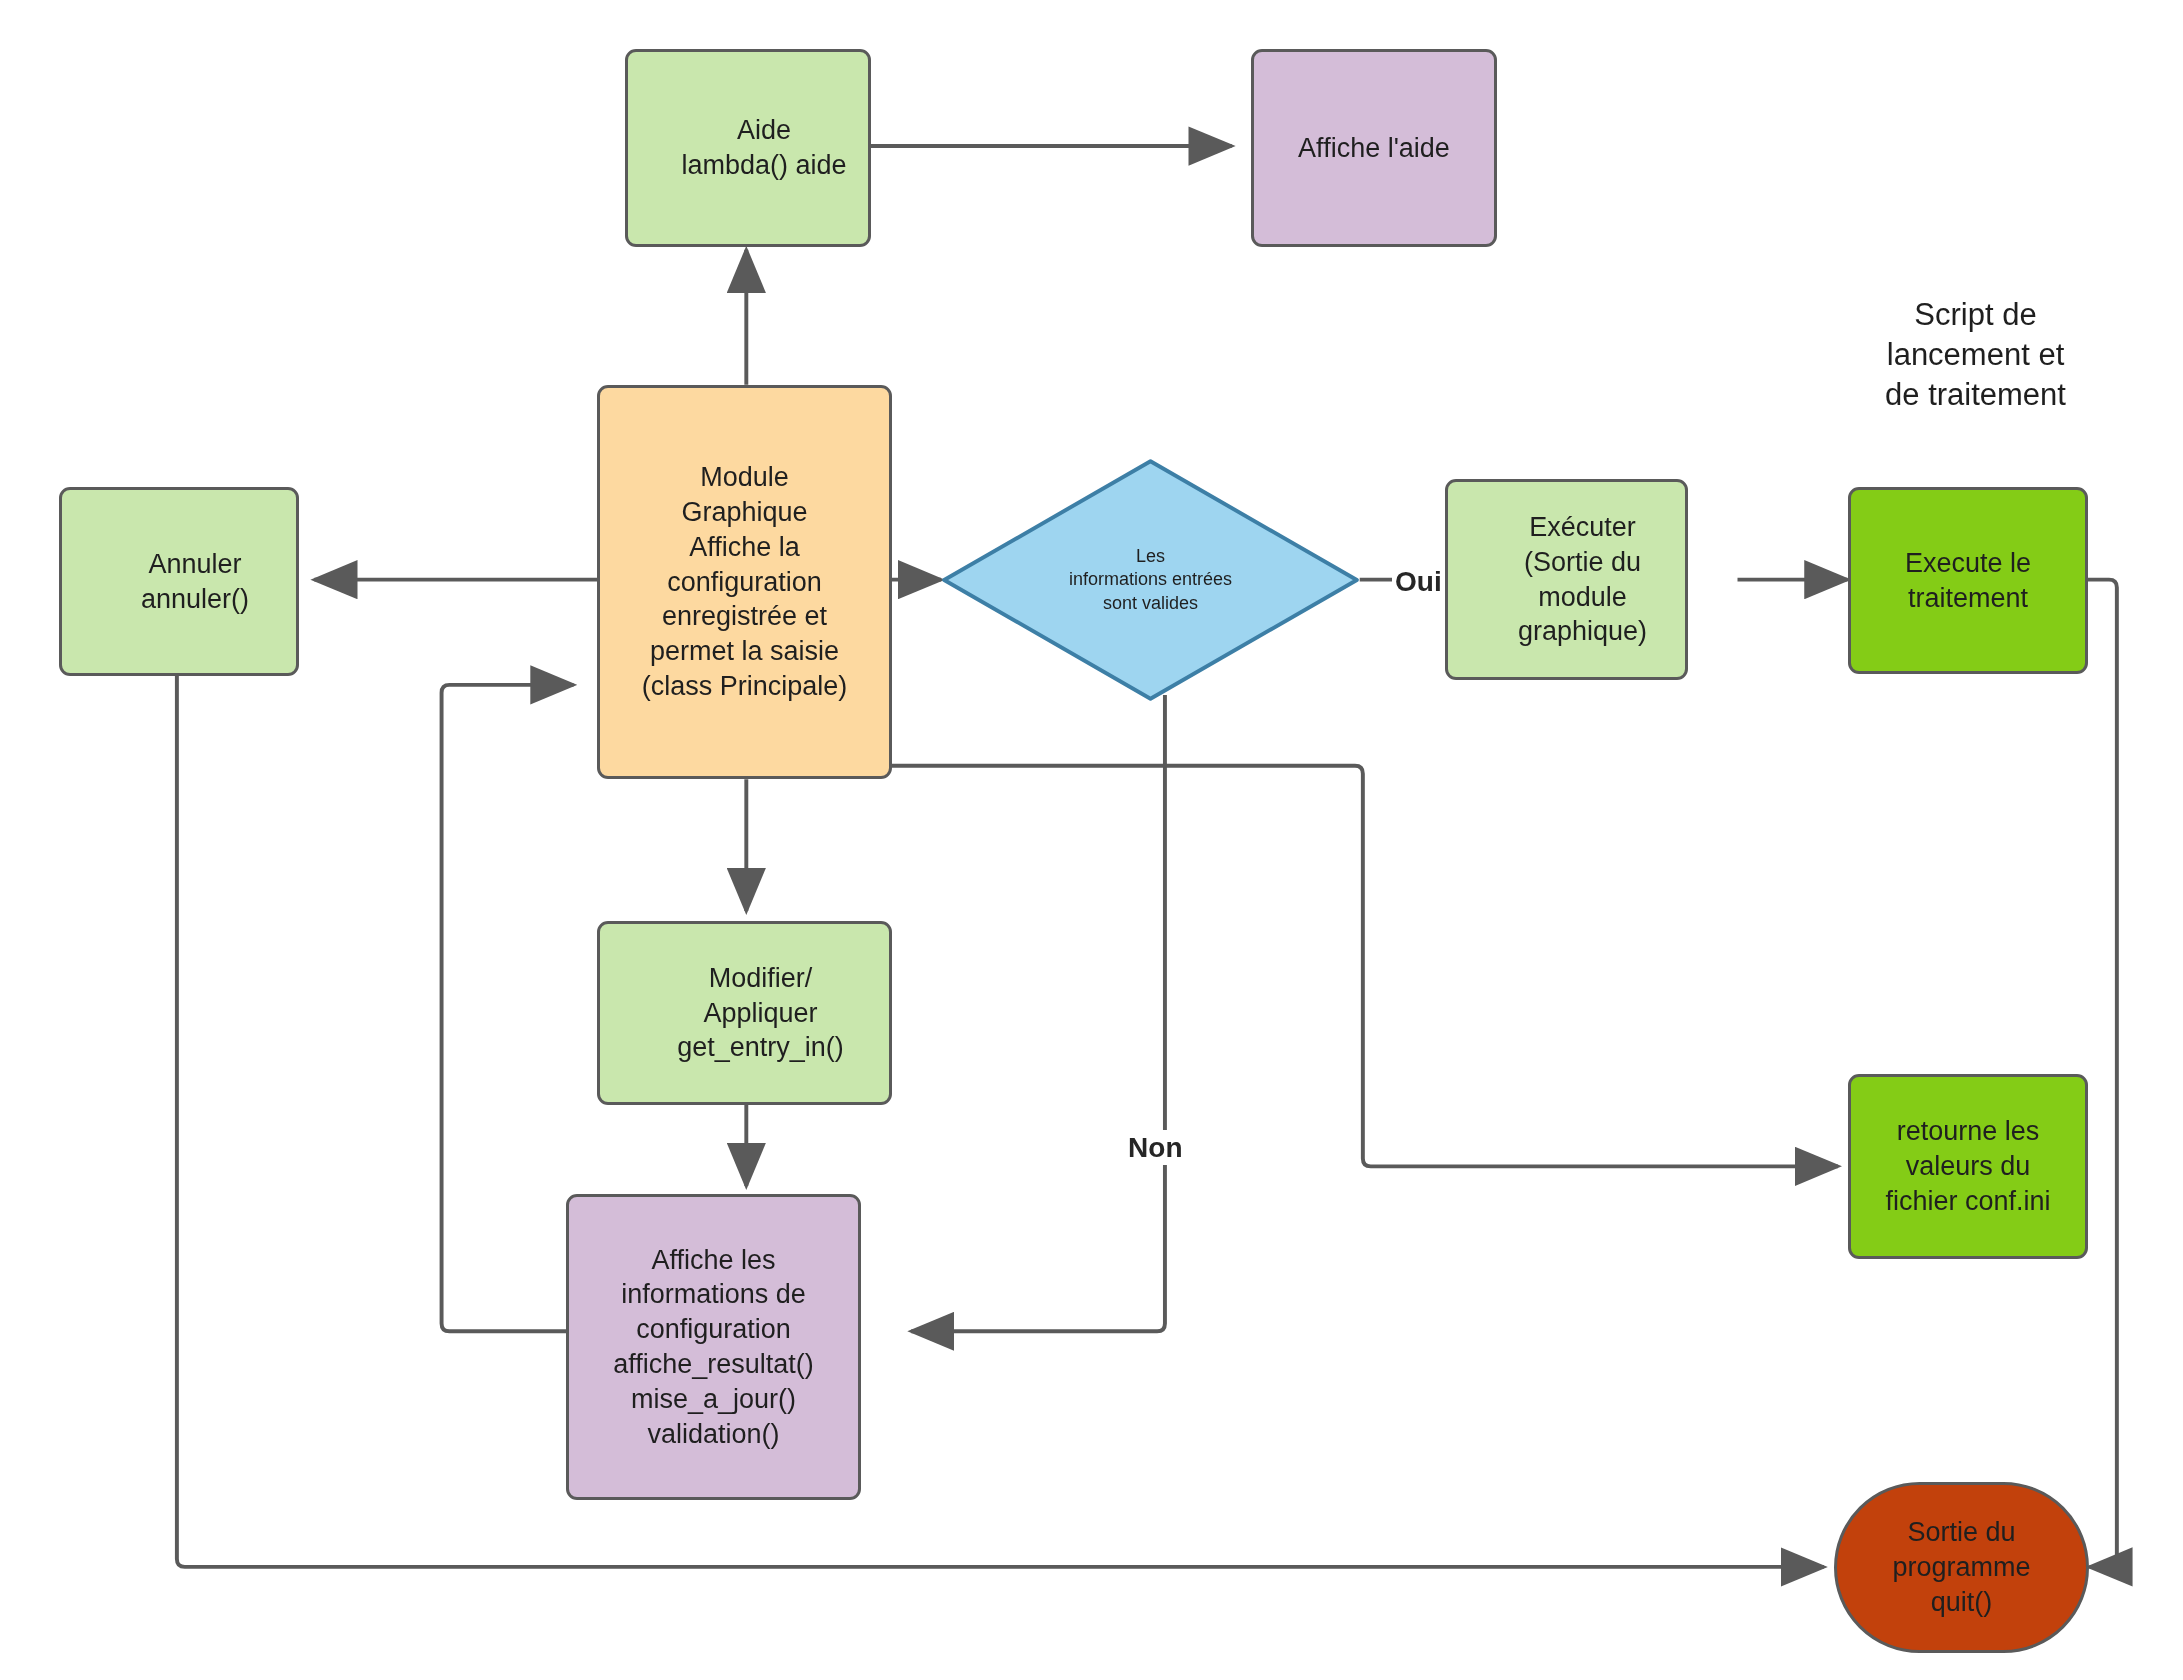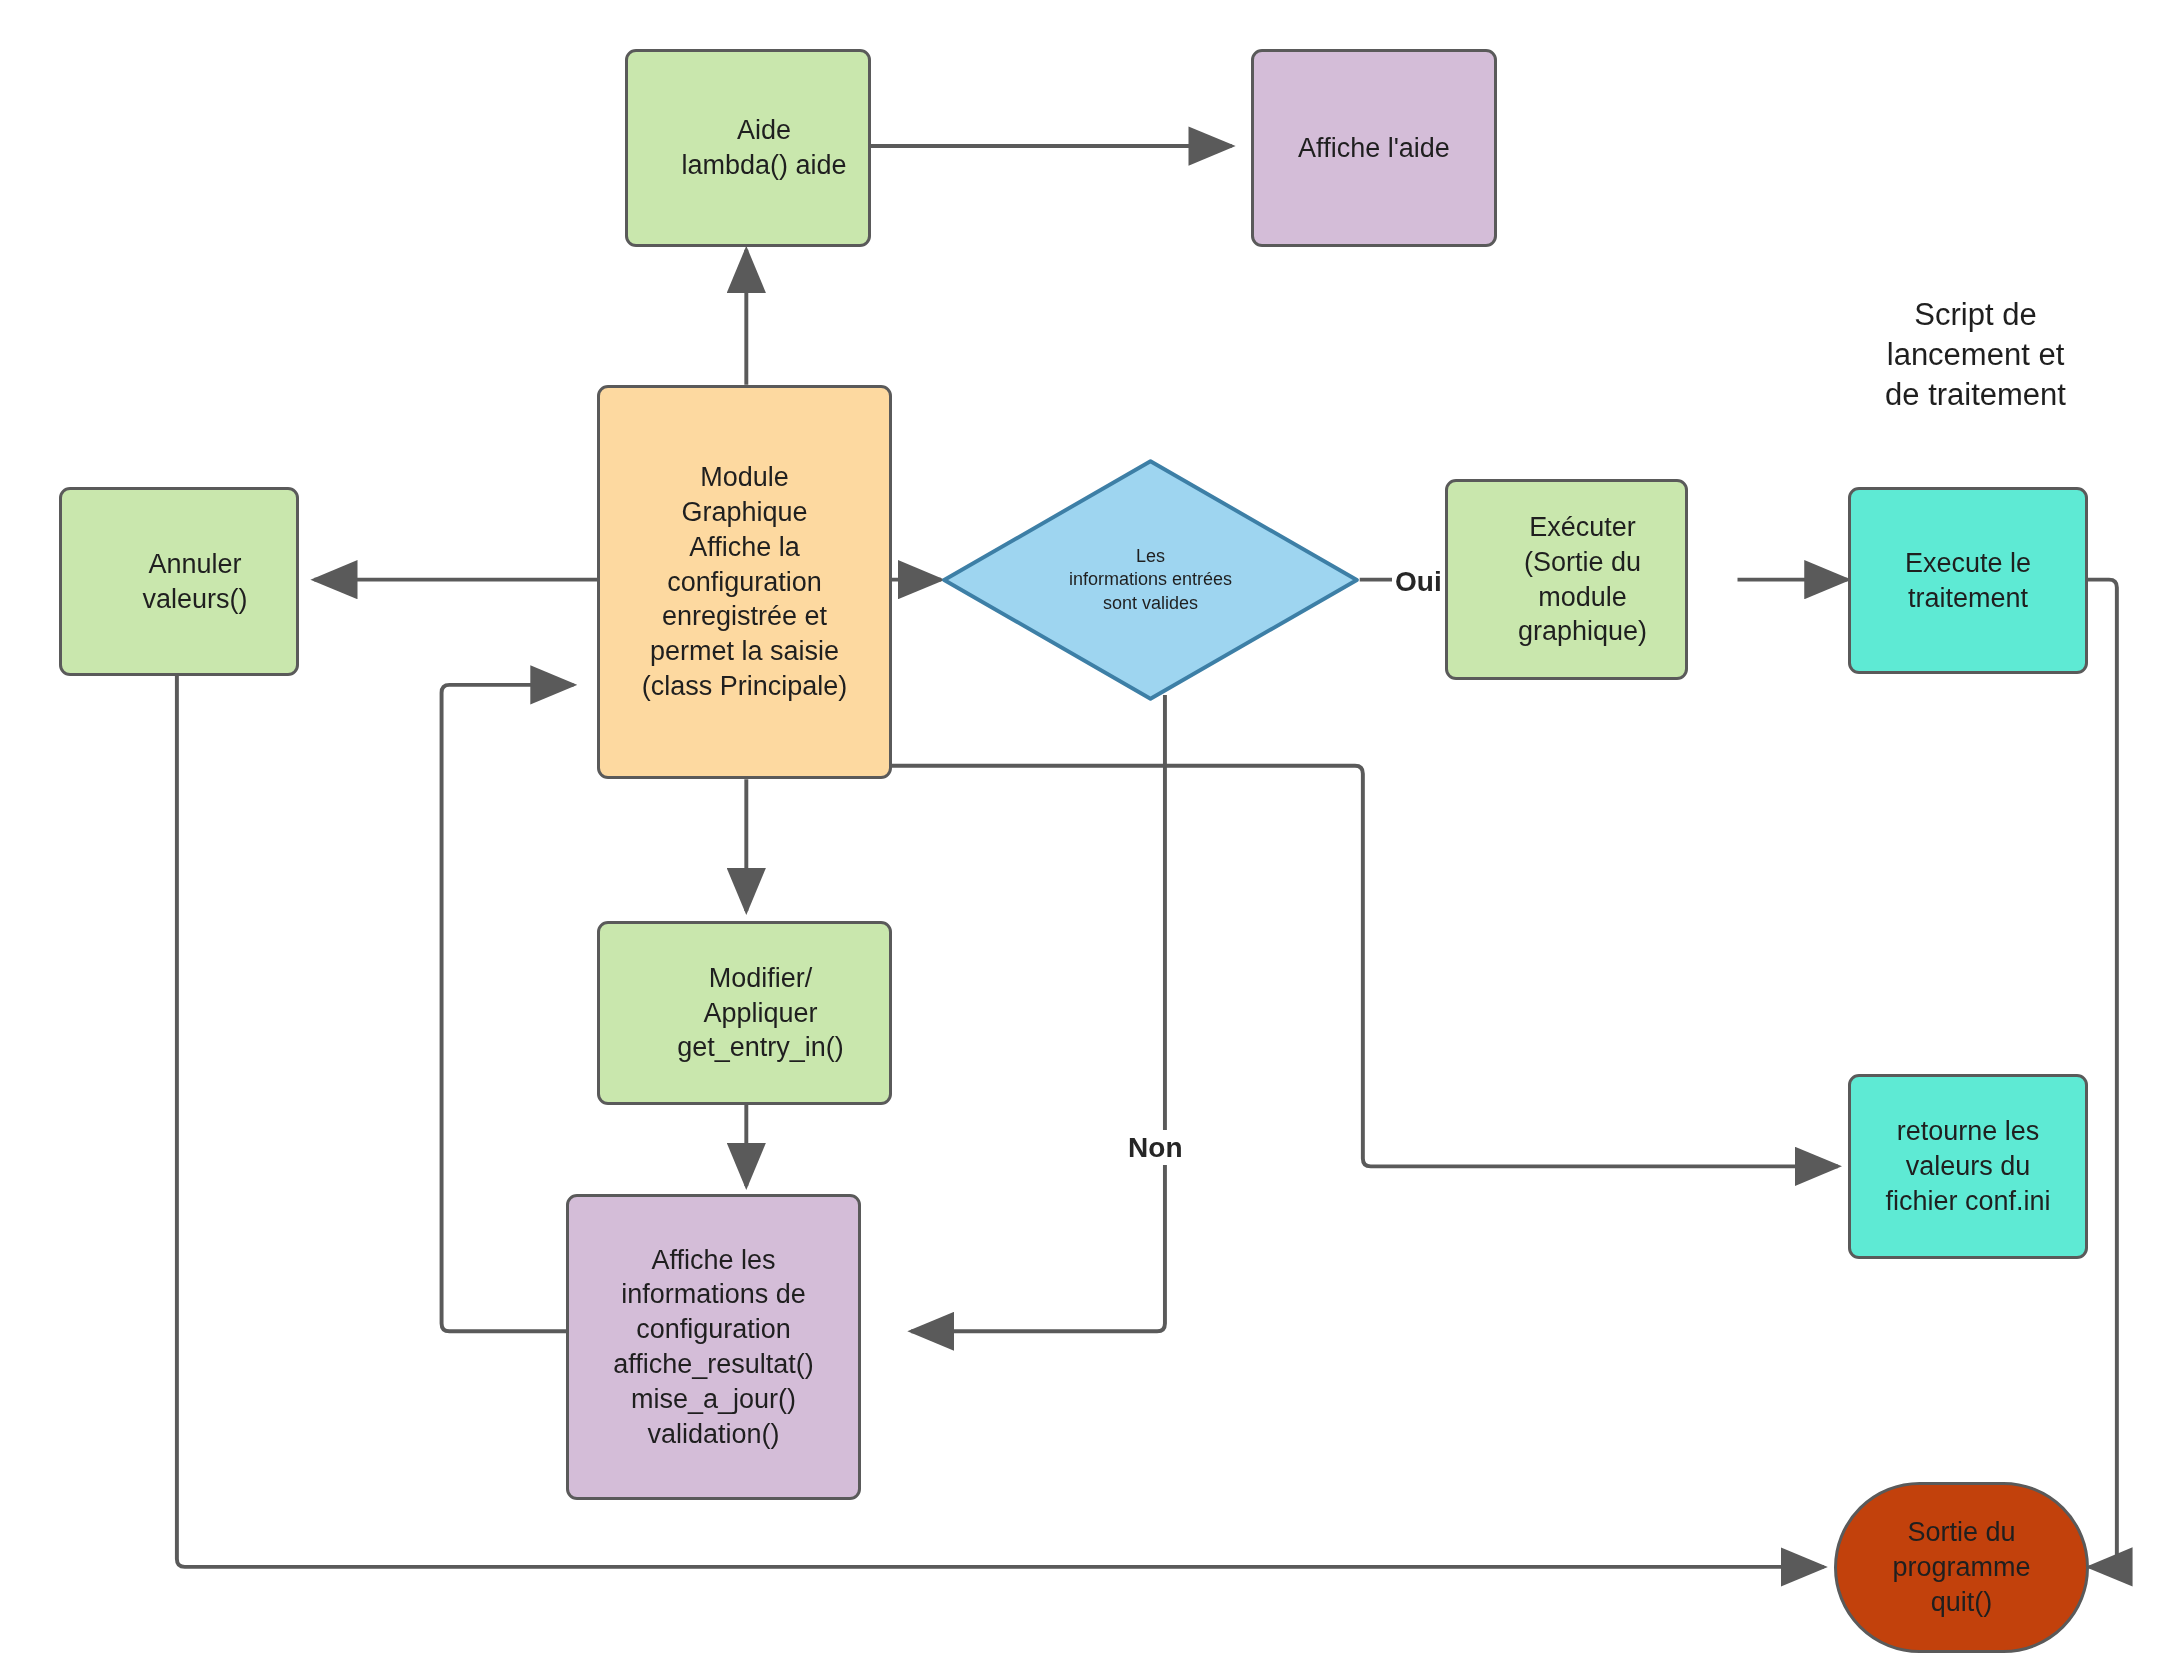--- a/index.html
+++ b/index.html
@@ -35,21 +35,21 @@
     font-size: 27px;
     line-height: 1.29;
     white-space: pre-line;
     border: 3.9px solid #5a5a5a;
     border-radius: 11px;
     z-index: 3;
   }
   .n-green  { background: #c9e7ad; padding-left: 32px; }
   .n-purple { background: #d4bdd8; }
   .n-orange { background: #fdd9a0; }
-  .n-grey   { background: #5eead4; }
+  .n-grey   { background: #84cc16; }
   .n-term   { background: #c2410c; border-radius: 94px; }
   .diamond-wrap {
     position: absolute;
     z-index: 3;
     display: flex;
     align-items: center;
     justify-content: center;
   }
   .diamond-wrap svg {
     position: absolute;
@@ -147,21 +147,21 @@
 Graphique
 Affiche la
 configuration
 enregistrée et
 permet la saisie
 (class Principale)</span>
   </div>
 
   <div class="node n-green" style="left:59px; top:487px; width:240px; height:189px;">
     <span>Annuler
-valeurs()</span>
+annuler()</span>
   </div>
 
   <div class="diamond-wrap" style="left:941px; top:458px; width:419px; height:244px;">
     <svg width="419" height="244" viewBox="0 0 533 310" xmlns="http://www.w3.org/2000/svg">
       <polygon points="266.5,4 529,155 266.5,306 4,155" fill="#9ed5f0" stroke="#3d7fa6" stroke-width="5" stroke-linejoin="round"></polygon>
     </svg>
     <span class="diamond-label">Les
 informations entrées
 sont valides</span>
   </div>

